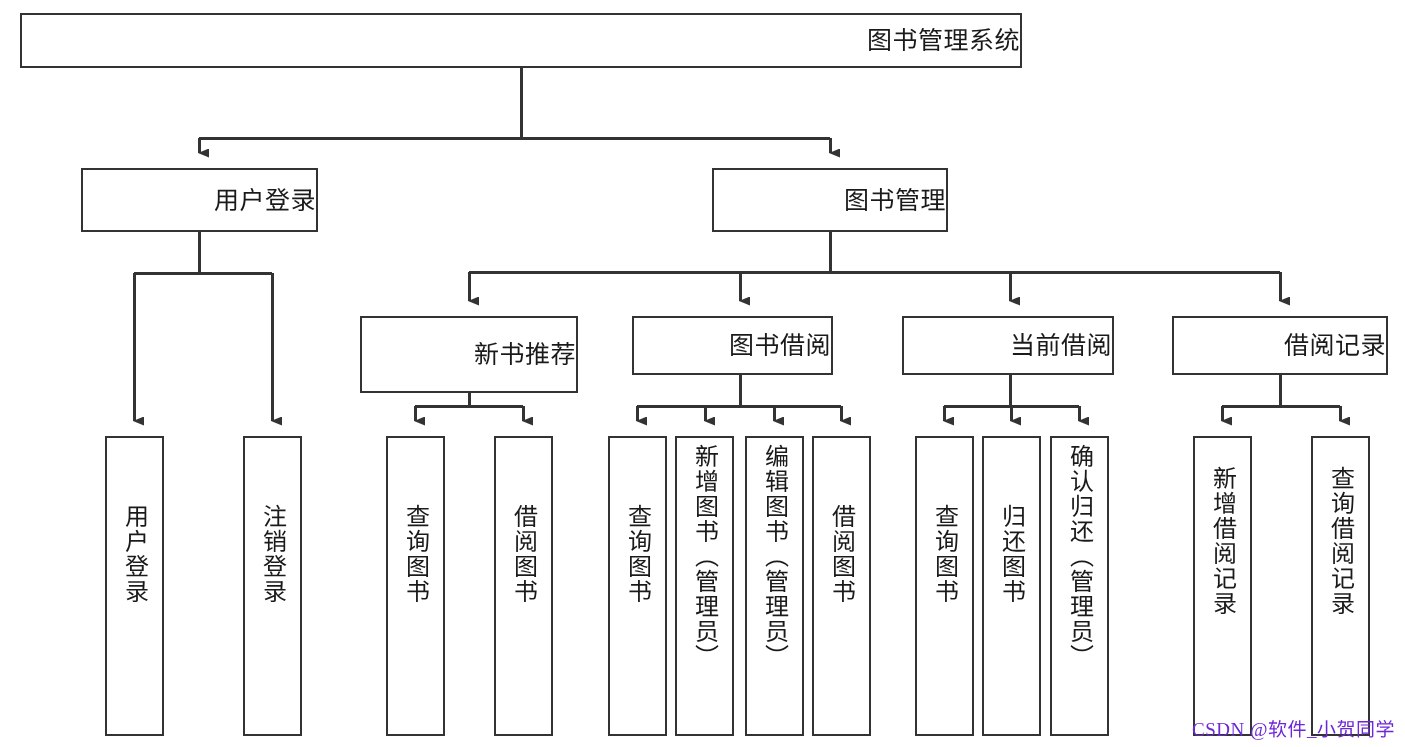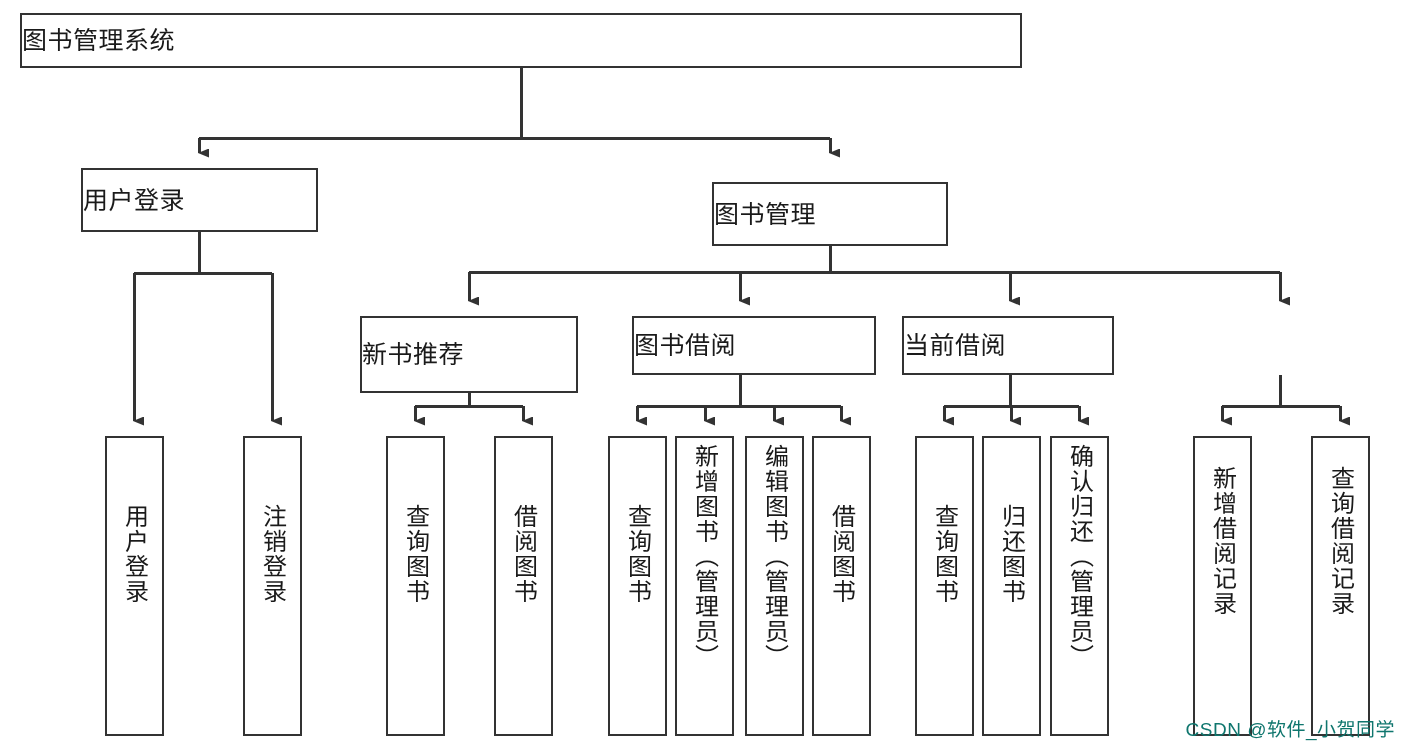--- a/index.html
+++ b/index.html
@@ -27,21 +27,21 @@
     height: 747px;
     pointer-events: none;
   }
   .node {
     position: absolute;
     box-sizing: border-box;
     background: #ffffff;
     border: 2px solid #333333;
     display: flex;
     align-items: center;
-    justify-content: flex-start;
+    justify-content: flex-end;
     text-align: center;
     z-index: 2;
   }
   .node .node-label {
     display: block;
     line-height: 1.16;
     letter-spacing: 0.5px;
     color: #1a1a1a;
   }
   
@@ -68,24 +68,25 @@
   }
   
   .node.vert.tall-text {
     padding-top: 6px;
   }
   #watermark {
     position: absolute;
     right: 10px;
     bottom: 6px;
     font-size: 19px;
-    color: #0f766e;
+    color: #6d28d9;
     z-index: 5;
     white-space: nowrap;
     letter-spacing: 0.5px;
+    font-family: Liberation Serif, serif;
   }
 </style>
 </head>
 <body>
 
 <div id="diagram-root">
 
   <svg id="edge-layer" viewBox="0 0 1405 747" width="1405" height="747" xmlns="http://www.w3.org/2000/svg">
     <defs>
       <marker id="arrowhead" markerWidth="10" markerHeight="11" refX="4.5" refY="10" orient="auto" markerUnits="userSpaceOnUse">
@@ -138,36 +139,39 @@
   </svg>
 
   <div class="node horiz root" style="left:20px; top:13px; width:1002px; height:55px;">
     <span class="node-label">图书管理系统</span>
   </div>
 
   <div class="node horiz" style="left:81px; top:168px; width:237px; height:64px;">
     <span class="node-label">用户登录</span>
   </div>
 
-  <div class="node horiz" style="left:712px; top:168px; width:236px; height:64px;margin-top:14px;">
+  <div class="node horiz" style="left:712px; top:168px; width:236px; height:64px;">
     <span class="node-label">图书管理</span>
   </div>
 
   <div class="node horiz" style="left:360px; top:316px; width:218px; height:77px;">
     <span class="node-label">新书推荐</span>
   </div>
 
-  <div class="node horiz" style="left:632px; top:316px; width:244px; height:59px;">
+  <div class="node horiz" style="left:632px; top:316px; width:201px; height:59px;">
     <span class="node-label">图书借阅</span>
   </div>
 
   <div class="node horiz" style="left:902px; top:316px; width:212px; height:59px;">
     <span class="node-label">当前借阅</span>
   </div>
 
+  <div class="node horiz" style="left:1172px; top:316px; width:216px; height:59px;">
+    <span class="node-label">借阅记录</span>
+  </div>
 
   <div class="node vert" style="left:105px; top:436px; width:59px; height:300px; padding-top:66px;">
     <span class="node-label">用户登录</span>
   </div>
 
   <div class="node vert" style="left:243px; top:436px; width:59px; height:300px; padding-top:66px;">
     <span class="node-label">注销登录</span>
   </div>
 
   <div class="node vert" style="left:386px; top:436px; width:59px; height:300px; padding-top:66px;">

